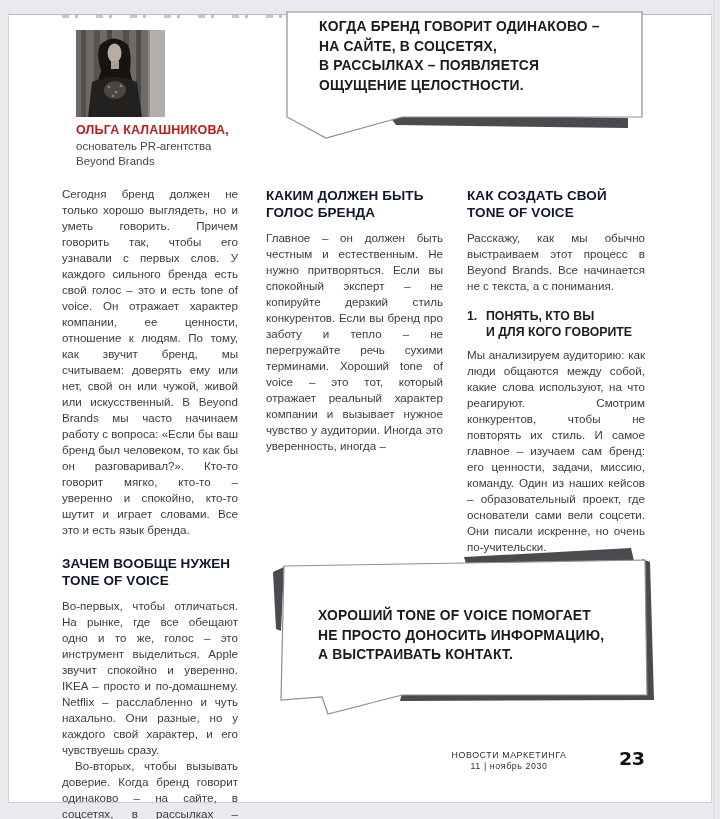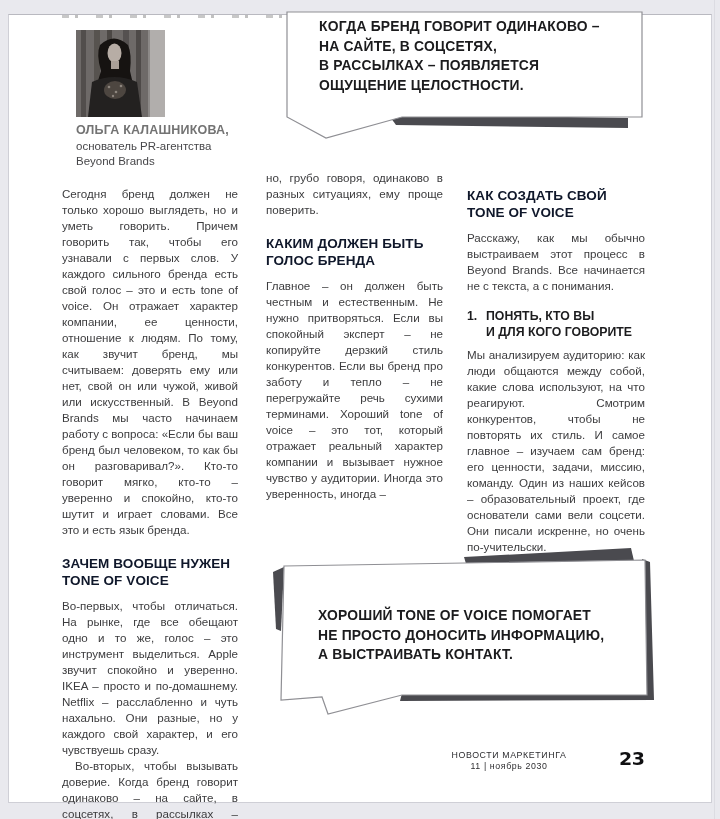--- a/index.html
+++ b/index.html
@@ -16,21 +16,21 @@
   
   .cropped{
     position:absolute;left:62px;top:15px;width:230px;height:3px;overflow:hidden;
     background:repeating-linear-gradient(90deg,#9a9a9a 0 7px,transparent 7px 13px,#8d8d8d 13px 16px,transparent 16px 34px);
     opacity:.55;
   }
   
   .photo{position:absolute;left:76px;top:30px;width:89px;height:87px;}
   .caption-name{
     position:absolute;left:76px;top:123px;width:180px;
-    font-size:12.5px;font-weight:700;color:#737373;letter-spacing:.2px;
+    font-size:12.5px;font-weight:700;color:#b91c1c;letter-spacing:.2px;
   }
   .caption-role{
     position:absolute;left:76px;top:139px;width:172px;
     font-size:11.5px;line-height:15px;color:#47474a;
   }
   
   .col{position:absolute;color:#3c3c3e;font-size:11.6px;line-height:16px;text-align:justify;}
   .col1{left:62px;top:186px;width:176px;}
   .col2{left:266px;top:170px;width:177px;}
   .col3{left:467px;top:170px;width:178px;}
@@ -106,21 +106,20 @@
 
 <div class="col col1">
   <p>Сегодня бренд должен не только хорошо выглядеть, но и уметь говорить. Причем говорить так, чтобы его узнавали с первых слов. У каждого сильного бренда есть свой голос – это и есть tone of voice. Он отражает характер компании, ее ценности, отношение к людям. По тому, как звучит бренд, мы считываем: доверять ему или нет, свой он или чужой, живой или искусственный. В Beyond Brands мы часто начинаем работу с вопроса: «Если бы ваш бренд был человеком, то как бы он разговаривал?». Кто-то говорит мягко, кто-то – уверенно и спокойно, кто-то шутит и играет словами. Все это и есть язык бренда.</p>
   <h3>ЗАЧЕМ ВООБЩЕ НУЖЕН
 TONE OF VOICE</h3>
   <p>Во-первых, чтобы отличаться. На рынке, где все обещают одно и то же, голос – это инструмент выделиться. Apple звучит спокойно и уверенно. IKEA – просто и по-домашнему. Netflix – расслабленно и чуть нахально. Они разные, но у каждого свой характер, и его чувствуешь сразу.</p>
   <p class="indent">Во-вторых, чтобы вызывать доверие. Когда бренд говорит одинаково – на сайте, в соцсетях, в рассылках – появляется ощущение целостности. Это как с людьми: если человек ведет себя последователь-</p>
 </div>
 
 <div class="col col2">
-  <p>но, грубо говоря, одинаково в разных ситуациях, ему проще поверить.</p>
   <h3>КАКИМ ДОЛЖЕН БЫТЬ
 ГОЛОС БРЕНДА</h3>
   <p>Главное – он должен быть честным и естественным. Не нужно притворяться. Если вы спокойный эксперт – не копируйте дерзкий стиль конкурентов. Если вы бренд про заботу и тепло – не перегружайте речь сухими терминами. Хороший tone of voice – это тот, который отражает реальный характер компании и вызывает нужное чувство у аудитории. Иногда это уверенность, иногда –</p>
 </div>
 
 <div class="col col3">
   <h3>КАК СОЗДАТЬ СВОЙ
 TONE OF VOICE</h3>
   <p>Расскажу, как мы обычно выстраиваем этот процесс в Beyond Brands. Все начинается не с текста, а с понимания.</p>
   <div class="numhead">

